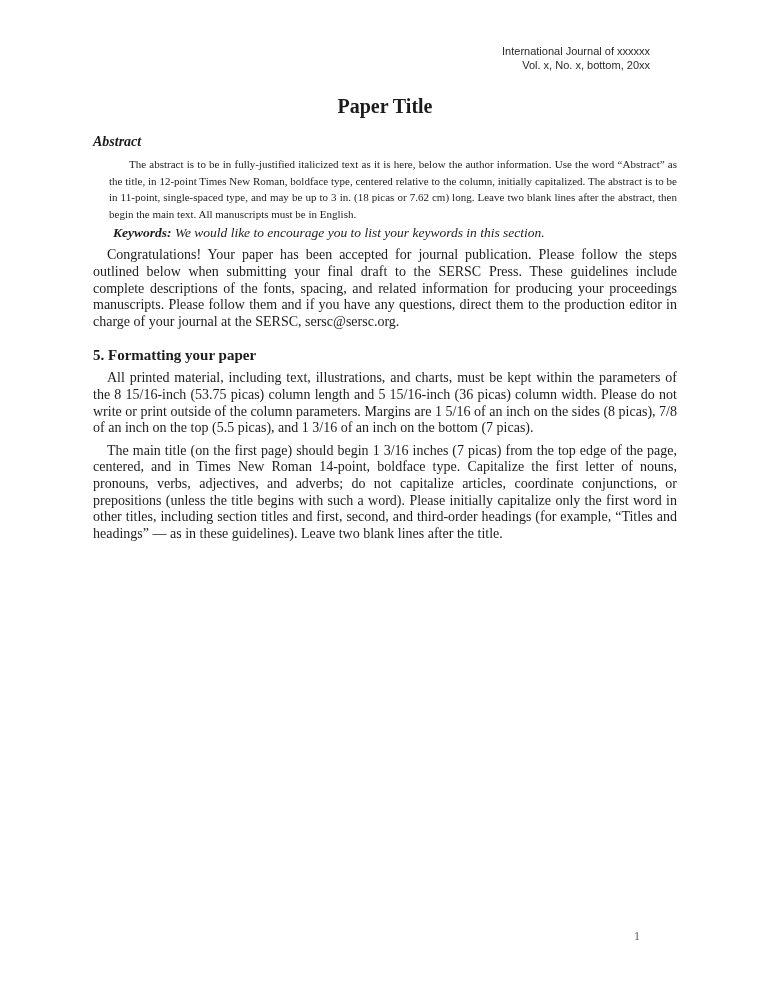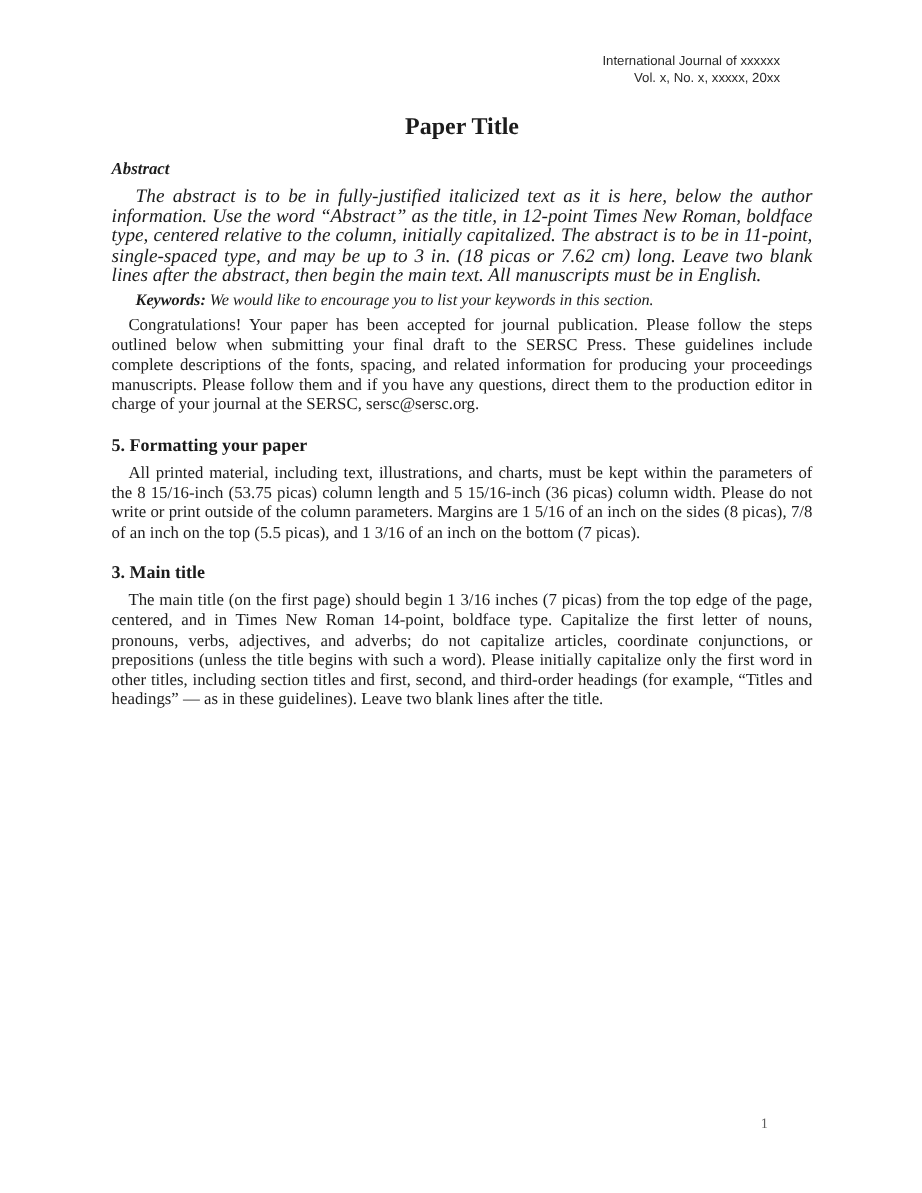--- a/index.html
+++ b/index.html
@@ -46,23 +46,22 @@
   }
   .abstract-heading {
     margin-top: 17px;
     text-align: left;
     font-size: 14px;
     font-weight: bold;
     font-style: italic;
     line-height: 17px;
   }
   .abstract-body {
-    margin: 6px 0 0 0;
-    font-size: 16px;
-    font-style: italic;
+    margin: 6px 0 0 16px;
+    font-size: 11px;
     line-height: 16.6px;
     text-align: justify;
     text-indent: 20px;
   }
   .keywords-line {
     margin: 2px 0 0 0;
     padding-left: 20px;
     font-size: 13.5px;
     font-style: italic;
     line-height: 17px;
@@ -95,34 +94,33 @@
     color: #5d5d5d;
   }
 </style>
 </head>
 <body>
 
 <div class="page">
 
   <div class="running-head">
     <div>International Journal of xxxxxx</div>
-    <div>Vol. x, No. x, xxxxx, 20xx</div>
+    <div>Vol. x, No. x, bottom, 20xx</div>
   </div>
 
   <div class="paper-title">Paper Title</div>
 
 
   <div class="abstract-heading">Abstract</div>
   <p class="abstract-body">The abstract is to be in fully-justified italicized text as it is here, below the author information. Use the word “Abstract” as the title, in 12-point Times New Roman, boldface type, centered relative to the column, initially capitalized. The abstract is to be in 11-point, single-spaced type, and may be up to 3 in. (18 picas or 7.62 cm) long. Leave two blank lines after the abstract, then begin the main text. All manuscripts must be in English.</p>
 
   <p class="keywords-line"><span class="kw-label">Keywords:</span> <span>We would like to encourage you to list your keywords in this section.</span></p>
 
   <p class="section-body">Congratulations! Your paper has been accepted for journal publication. Please follow the steps outlined below when submitting your final draft to the SERSC Press. These guidelines include complete descriptions of the fonts, spacing, and related information for producing your proceedings manuscripts. Please follow them and if you have any questions, direct them to the production editor in charge of your journal at the SERSC, sersc@sersc.org.</p>
 
   <h2 class="section-heading">5. Formatting your paper</h2>
   <p class="section-body">All printed material, including text, illustrations, and charts, must be kept within the parameters of the 8 15/16-inch (53.75 picas) column length and 5 15/16-inch (36 picas) column width. Please do not write or print outside of the column parameters. Margins are 1 5/16 of an inch on the sides (8 picas), 7/8 of an inch on the top (5.5 picas), and 1 3/16 of an inch on the bottom (7 picas).</p>
 
-  <h2 class="section-heading">3. Main title</h2>
   <p class="section-body">The main title (on the first page) should begin 1 3/16 inches (7 picas) from the top edge of the page, centered, and in Times New Roman 14-point, boldface type. Capitalize the first letter of nouns, pronouns, verbs, adjectives, and adverbs; do not capitalize articles, coordinate conjunctions, or prepositions (unless the title begins with such a word). Please initially capitalize only the first word in other titles, including section titles and first, second, and third-order headings (for example, “Titles and headings” — as in these guidelines). Leave two blank lines after the title.</p>
 
   <div class="page-number">1</div>
 
 </div>
 
 </body></html>

